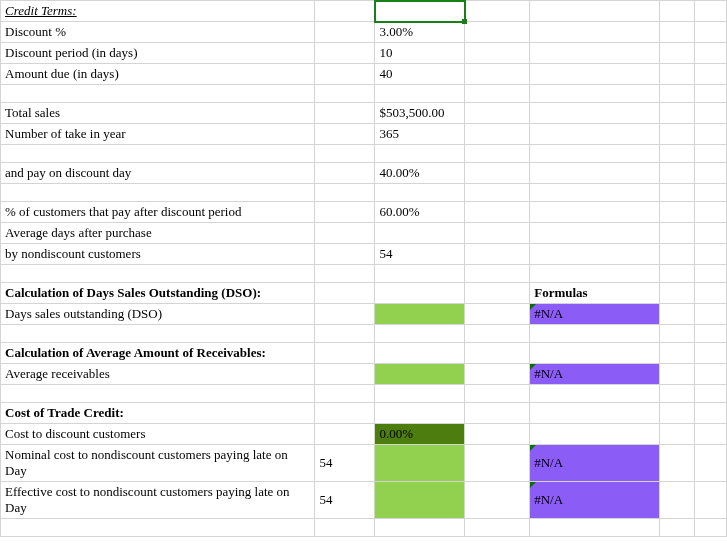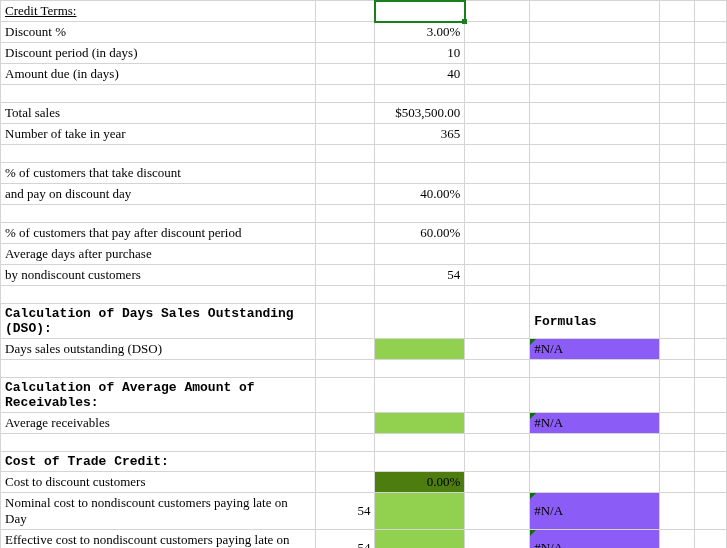--- a/index.html
+++ b/index.html
@@ -20,23 +20,23 @@
     height: 18px;
     vertical-align: middle;
   }
   .col-a { width: 315px; }
   .col-b { width: 60px; }
   .col-c { width: 90px; }
   .col-d { width: 65px; }
   .col-e { width: 130px; }
   .col-f { width: 35px; }
   .col-g { width: 32px; }
-  .italic { }
-  .bold { font-weight: bold; font-family: Liberation Mono, monospace; }
-  .right { text-align: right; margin-top: 21px; }
+  .italic { font-style: italic; }
+  .bold { font-weight: bold; }
+  .right { text-align: left; margin-top: 21px; }
   .center { text-align: left; }
   .sel {
     outline: 2px solid #1a7f1a;
     outline-offset: -1px;
     background: #fff;
     position: relative;
   }
   .sel::after {
     content: "";
     position: absolute;
@@ -148,29 +148,20 @@
     <tr>
         <td></td>
         <td></td>
         <td></td>
         <td></td>
         <td></td>
         <td></td>
         <td></td>
       </tr>
     <tr>
-      <td>% of customers that take discount</td>
-      <td></td>
-        <td></td>
-        <td></td>
-        <td></td>
-        <td></td>
-        <td></td>
-    </tr>
-    <tr>
       <td>and pay on discount day</td>
       <td></td>
       <td class="right">40.00%</td>
       <td></td>
         <td></td>
         <td></td>
         <td></td>
     </tr>
     <tr>
         <td></td>

